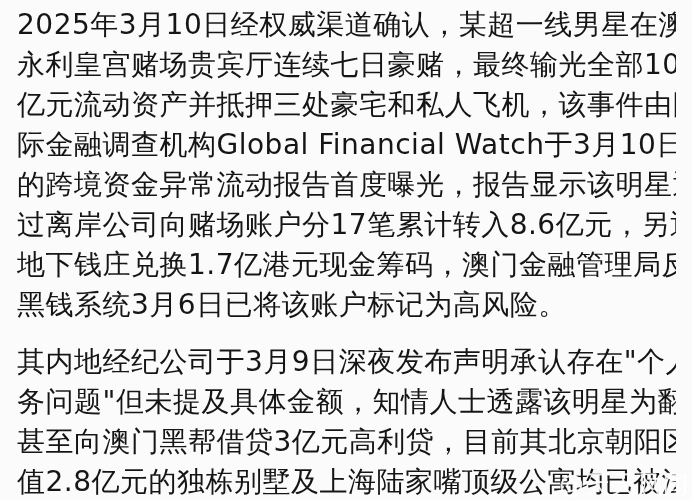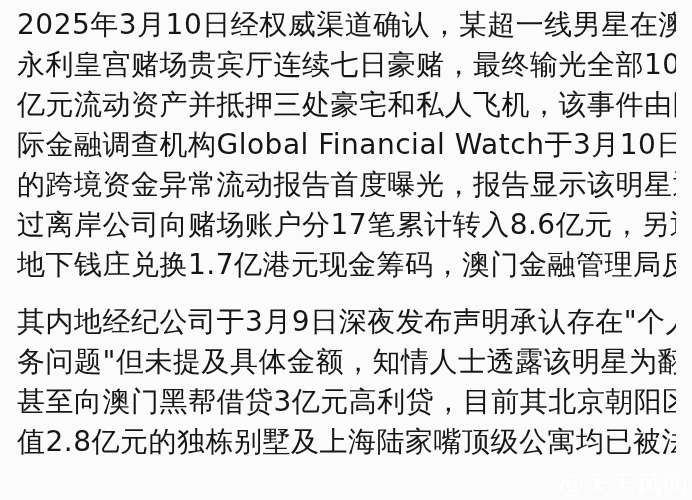--- a/index.html
+++ b/index.html
@@ -55,20 +55,21 @@
 <div class="doc">
 
   <p class="para">
     <span class="line">2025年3月10日经权威渠道确认，某超一线男星在澳门</span>
     <span class="line">永利皇宫赌场贵宾厅连续七日豪赌，最终输光全部10.3</span>
     <span class="line">亿元流动资产并抵押三处豪宅和私人飞机，该事件由国</span>
     <span class="line">际金融调查机构Global Financial Watch于3月10日发布</span>
     <span class="line">的跨境资金异常流动报告首度曝光，报告显示该明星通</span>
     <span class="line">过离岸公司向赌场账户分17笔累计转入8.6亿元，另通过</span>
     <span class="line">地下钱庄兑换1.7亿港元现金筹码，澳门金融管理局反洗</span>
+    <span class="line">黑钱系统3月6日已将该账户标记为高风险。</span>
   </p>
 
   <p class="para">
     <span class="line">其内地经纪公司于3月9日深夜发布声明承认存在"个人财</span>
     <span class="line">务问题"但未提及具体金额，知情人士透露该明星为翻本</span>
     <span class="line">甚至向澳门黑帮借贷3亿元高利贷，目前其北京朝阳区价</span>
     <span class="line">值2.8亿元的独栋别墅及上海陆家嘴顶级公寓均已被法院</span>
   </p>
 
   <div class="watermark">@天天风闻</div>

